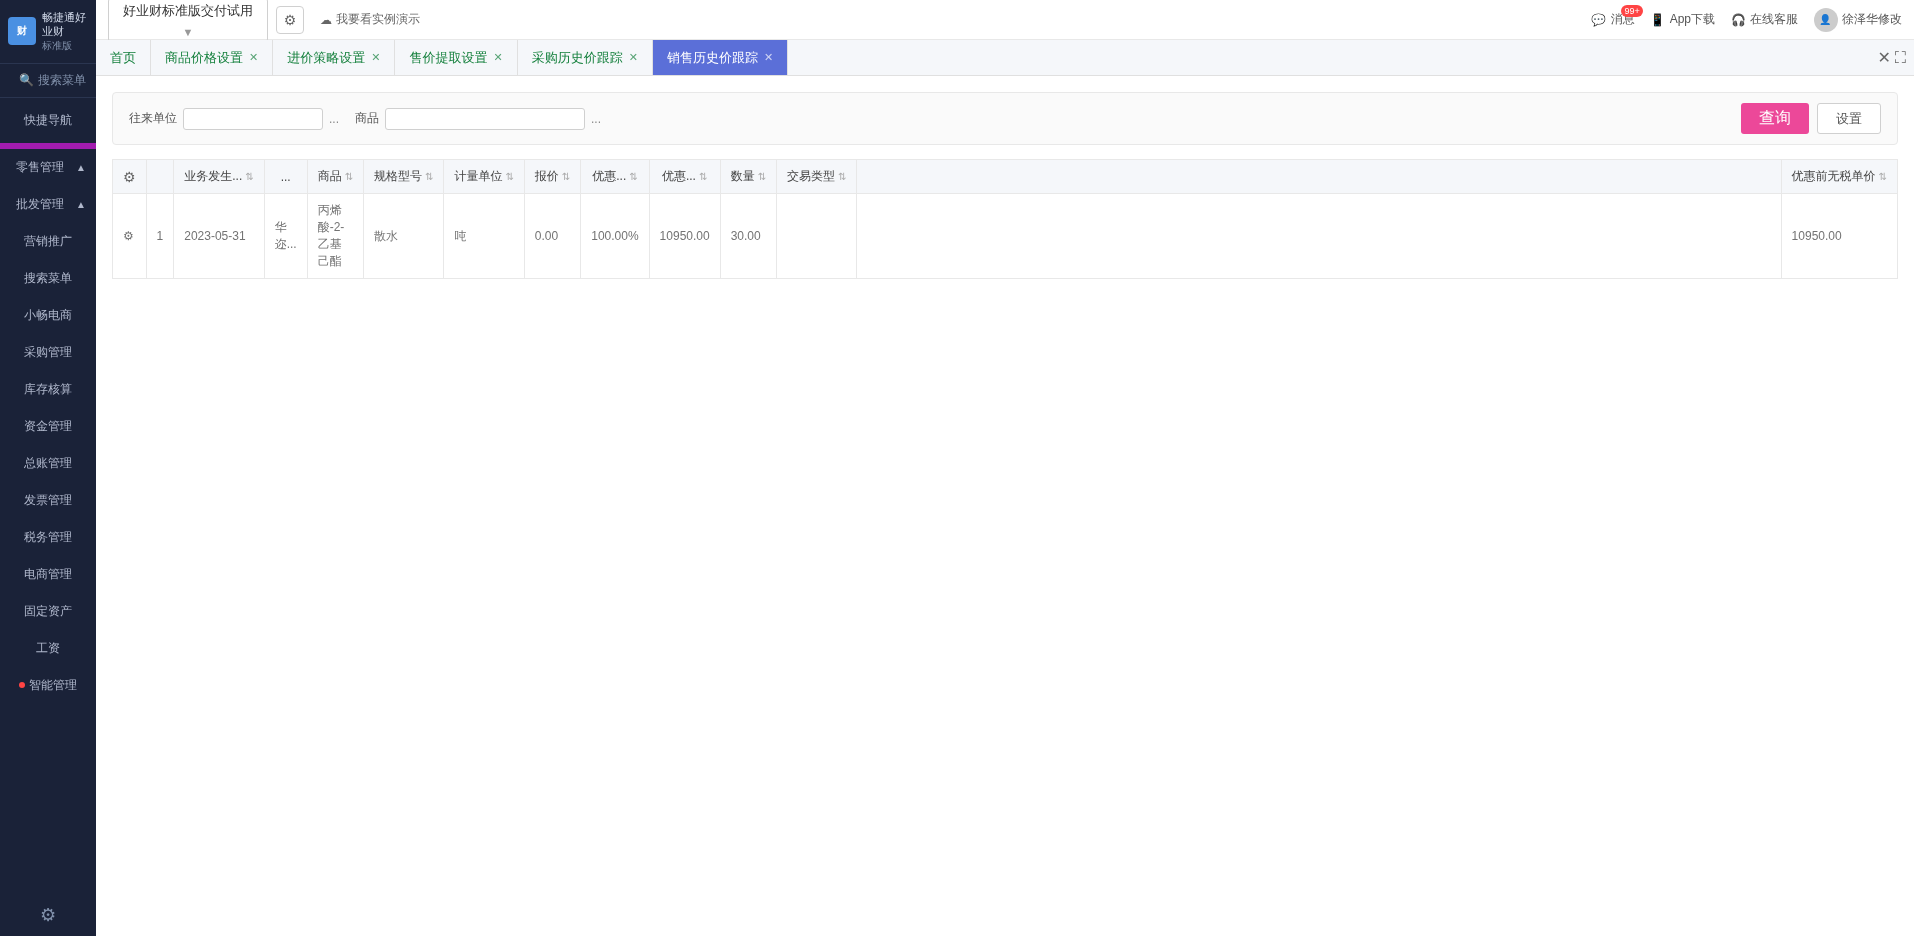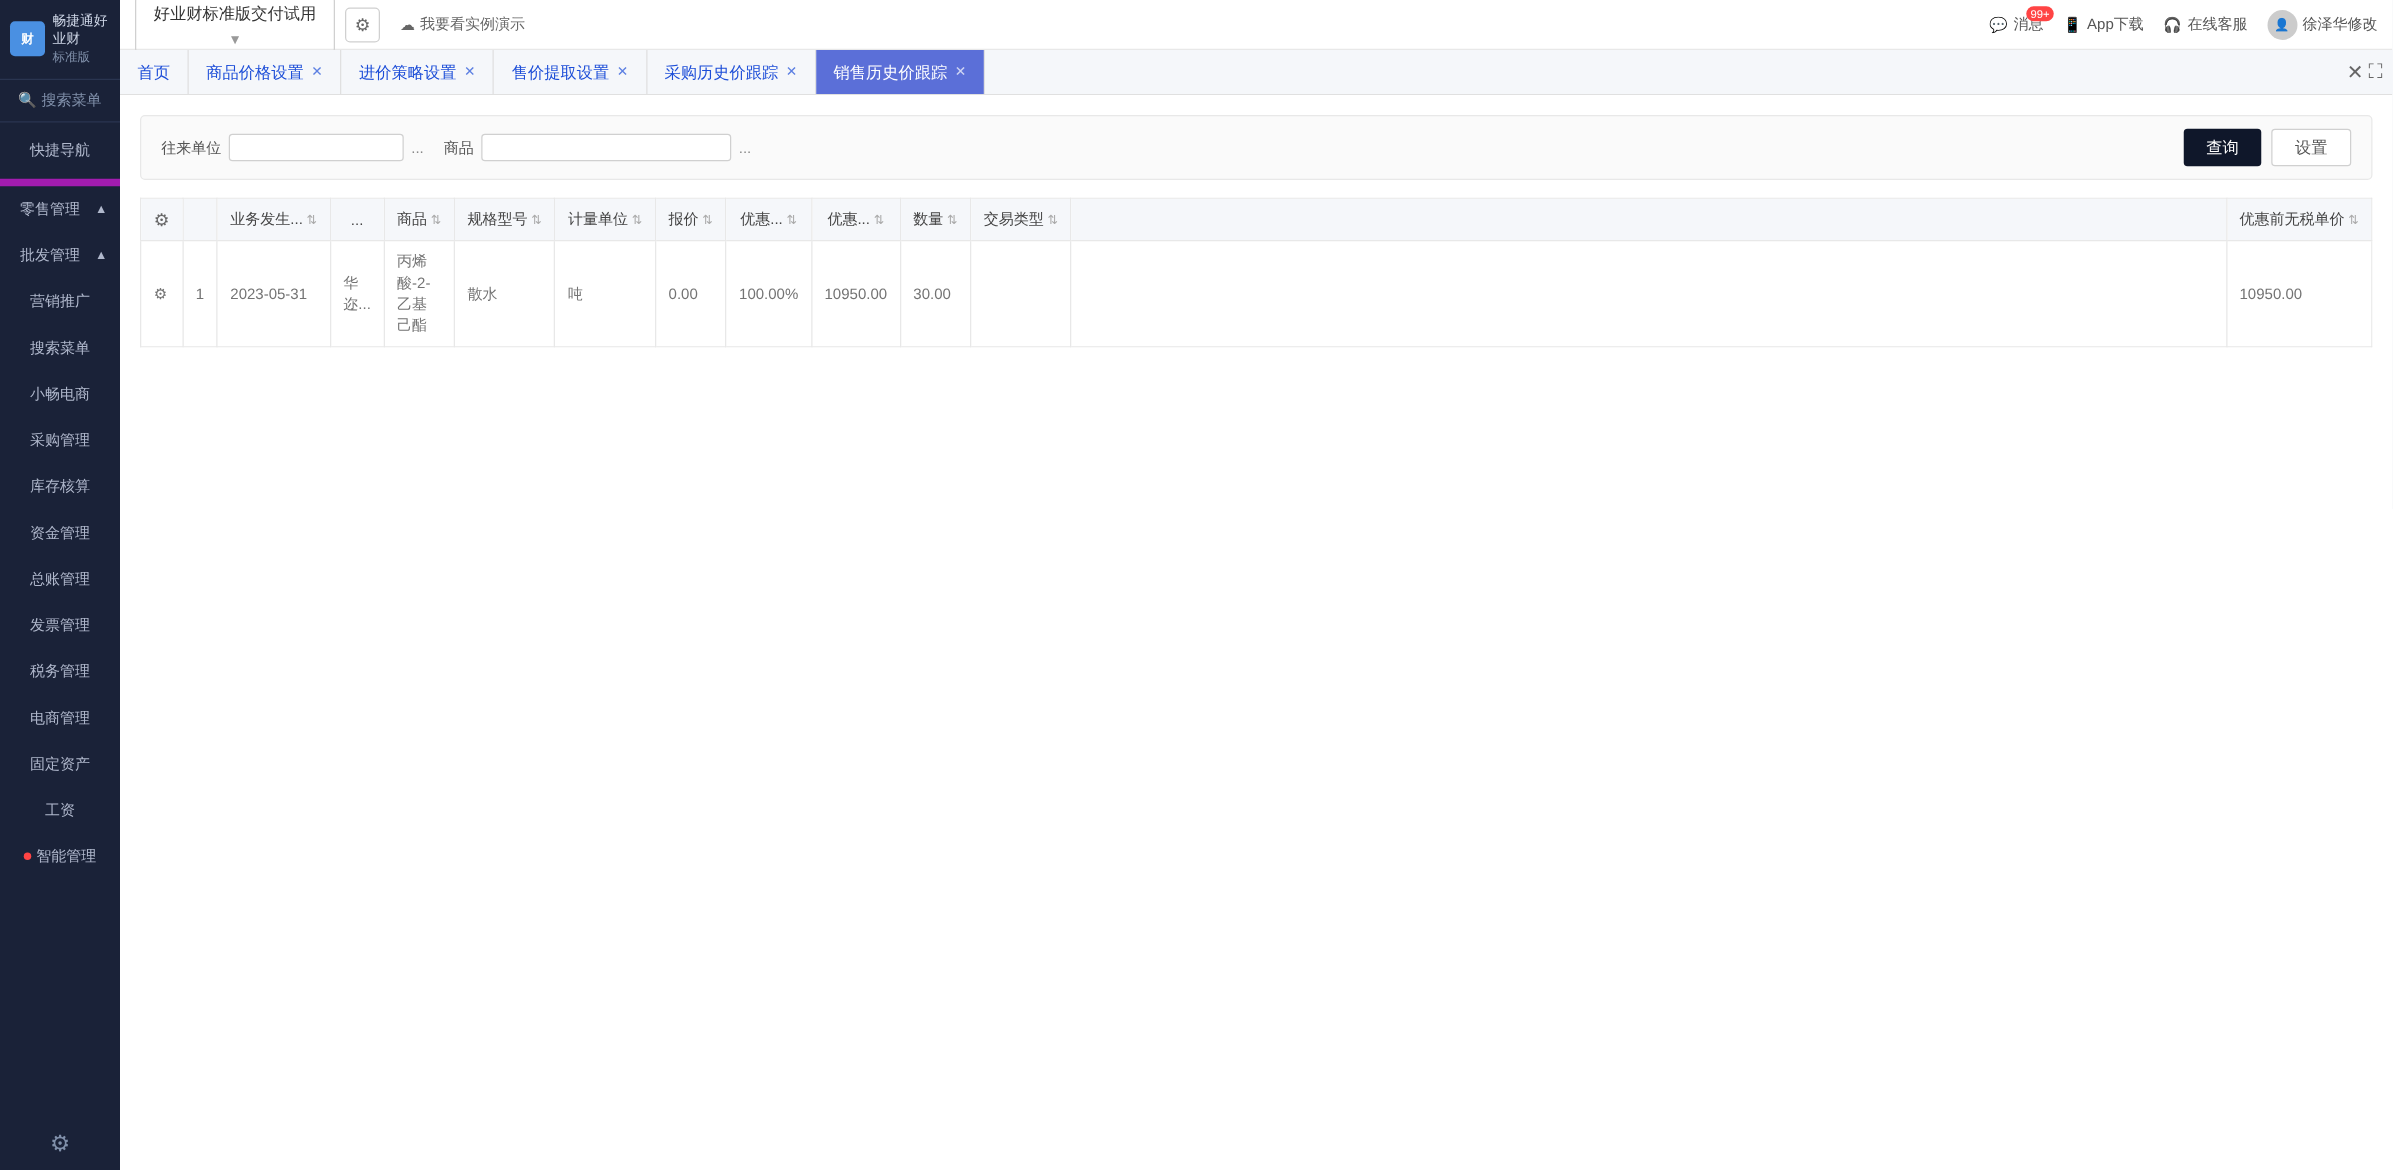--- a/index.html
+++ b/index.html
@@ -34,21 +34,21 @@
     .sidebar-logo-text {
       font-size: 11px;
       color: #d0d8e8;
       line-height: 1.3;
     }
     .sidebar-logo-sub {
       font-size: 10px; color: #8090aa;
     }
     .sidebar-search {
       padding: 8px 10px;
-      text-align: center;
+      text-align: right;
       font-size: 12px;
       color: #8090aa;
       cursor: pointer;
       border-bottom: 1px solid #2a3550;
     }
     .sidebar-nav {
       padding: 4px 0;
       border-bottom: 6px solid #a21caf;
     }
     .sidebar-item {
@@ -157,21 +157,21 @@
       padding: 0 0 0 0;
       flex-shrink: 0;
       overflow-x: auto;
     }
     .tab-item {
       height: 36px;
       display: flex;
       align-items: center;
       padding: 0 14px;
       font-size: 13px;
-      color: #1d4ed8;
+      color: #15803d;
       cursor: pointer;
       border-right: 1px solid #e0e0e0;
       white-space: nowrap;
       gap: 6px;
       flex-shrink: 0;
     }
     .tab-item.active { background: #5b6fd8; color: #fff; }
     .tab-close {
       font-size: 11px; cursor: pointer; opacity: 0.7;
     }
@@ -267,23 +267,23 @@
       color: #333;
     }
     .filter-more-btn {
       font-size: 12px; color: #888; cursor: pointer;
     }
     .filter-actions {
       margin-left: auto;
       display: flex; gap: 8px;
     }
     .btn-query {
-      background: #0f172a; color: #fff;
+      background: #ec4899; color: #fff;
       border: none; border-radius: 3px;
-      padding: 5px 18px; font-size: 13px;
+      padding: 5px 18px; font-size: 16px;
       cursor: pointer;
     }
     .btn-settings {
       background: #fff; color: #555;
       border: 1px solid #d0d0d0; border-radius: 3px;
       padding: 5px 18px; font-size: 13px;
       cursor: pointer;
     }
 
     

